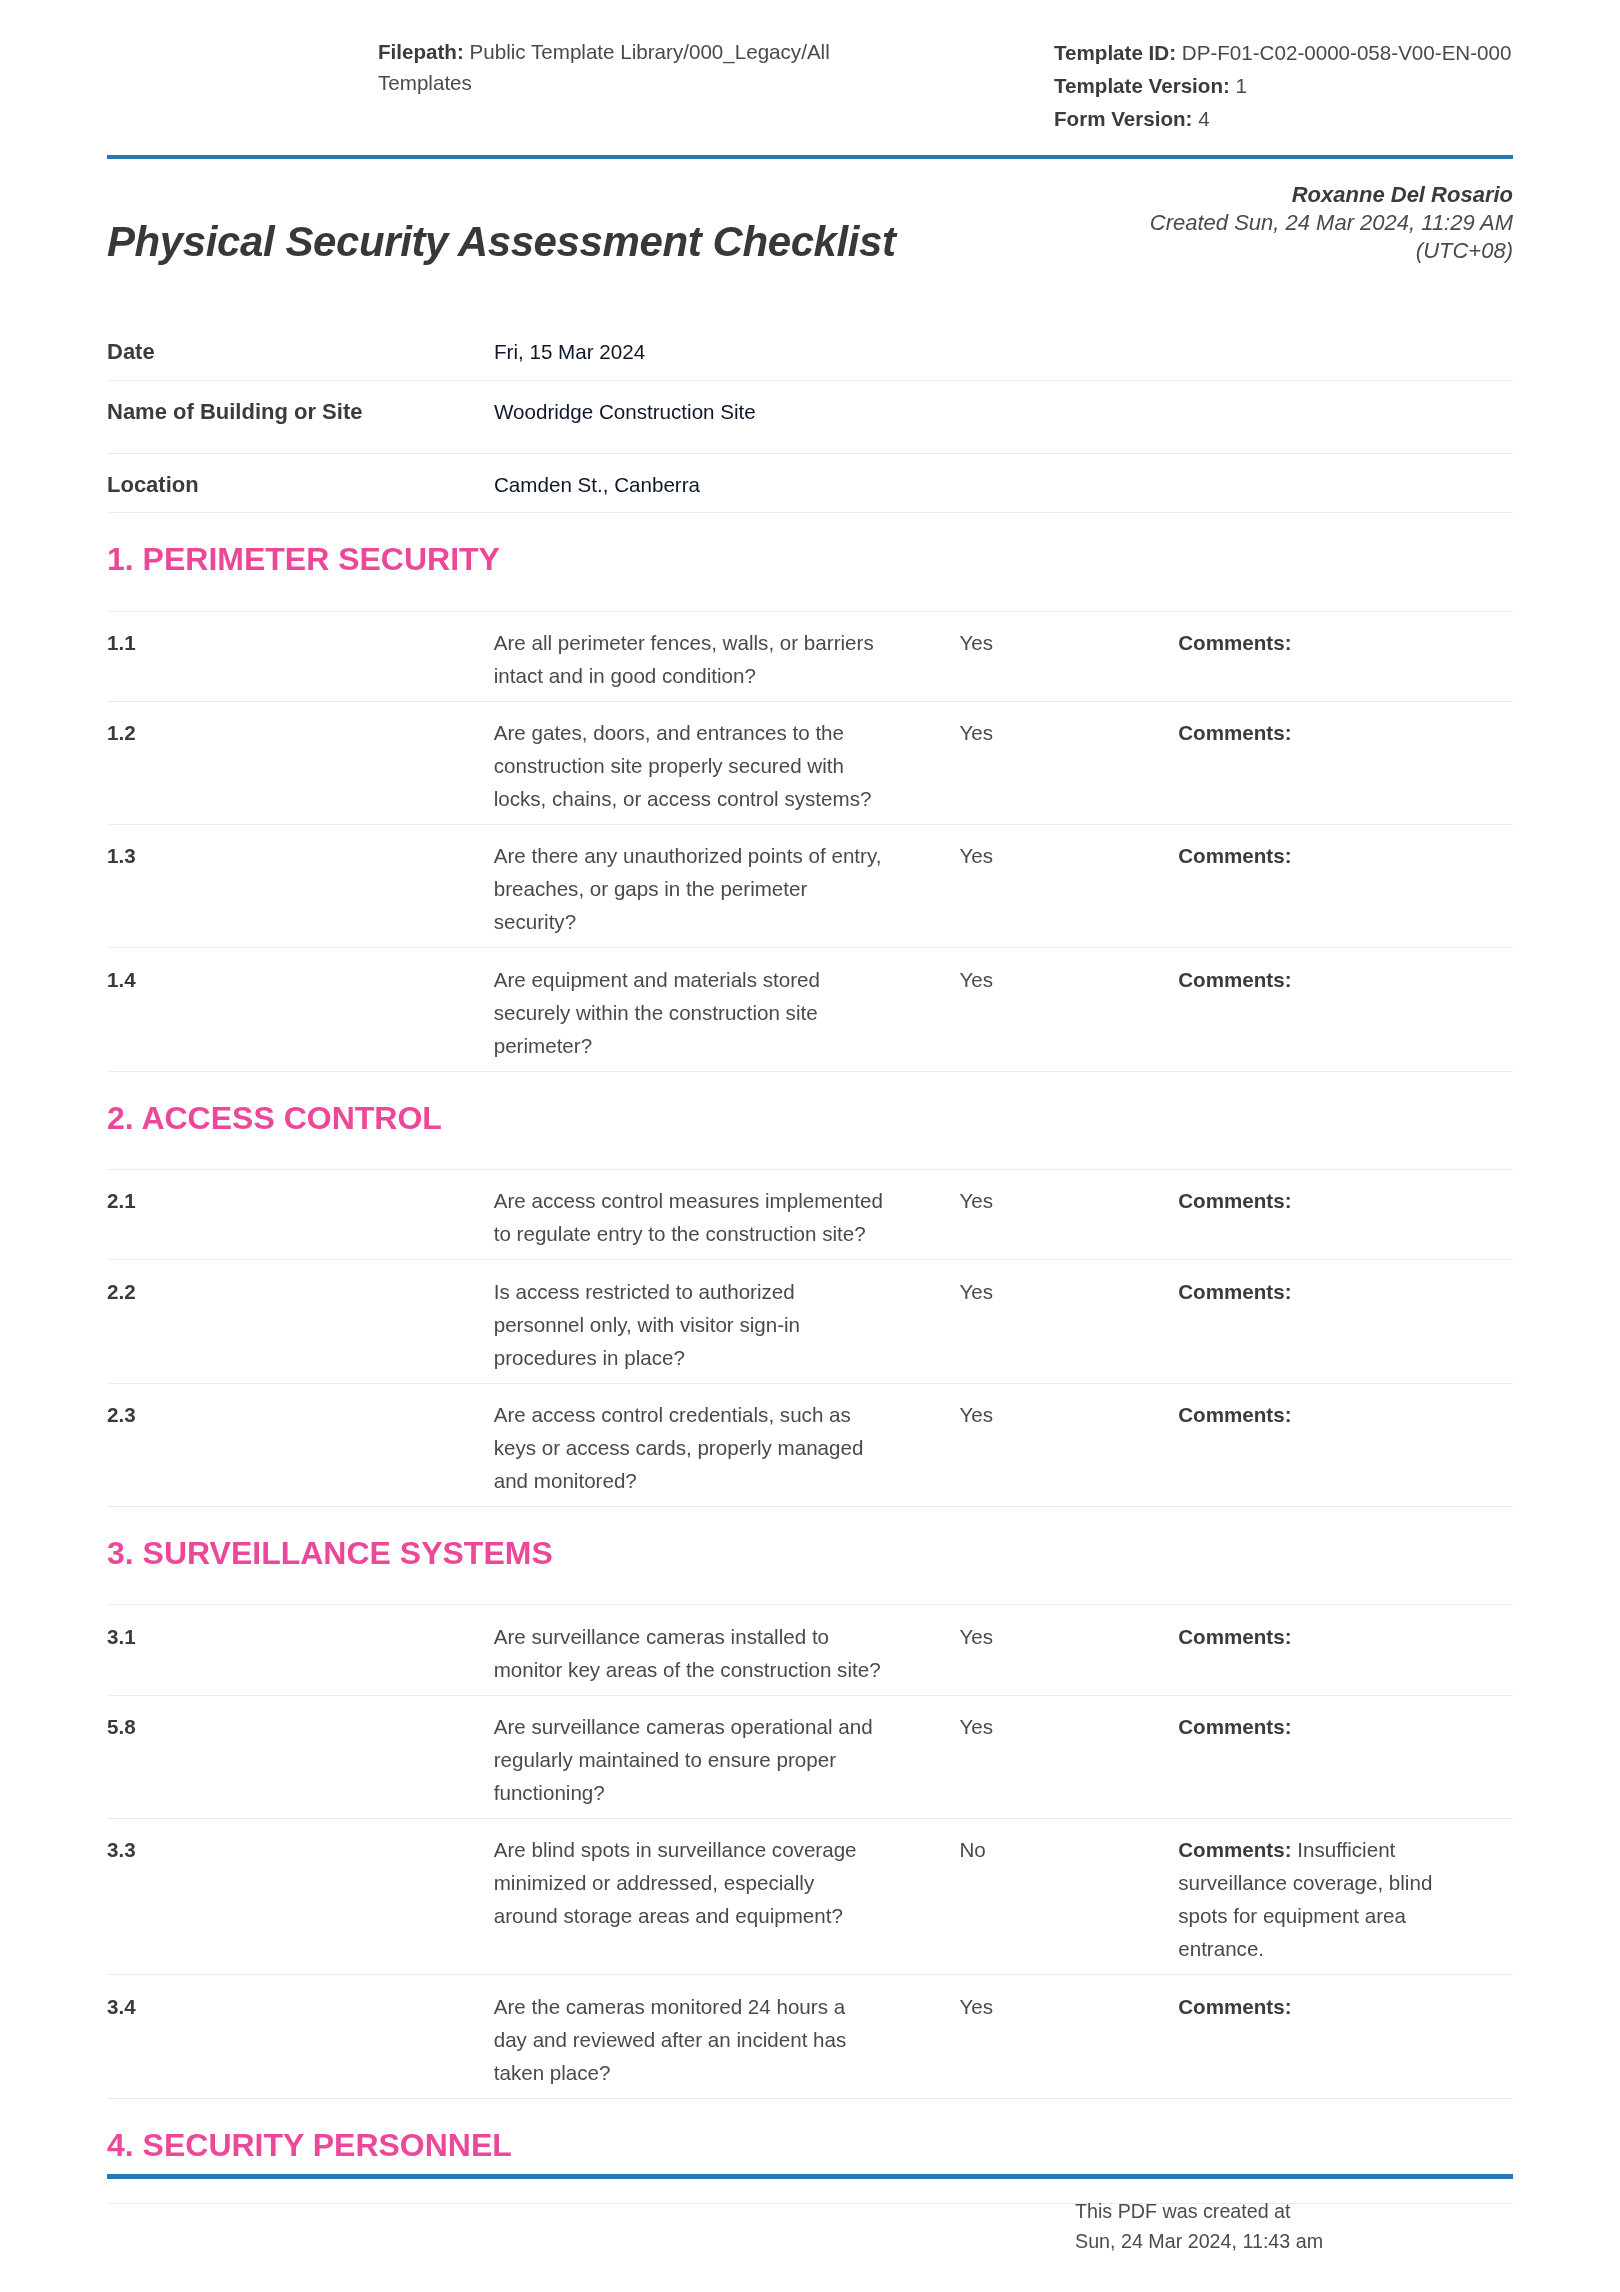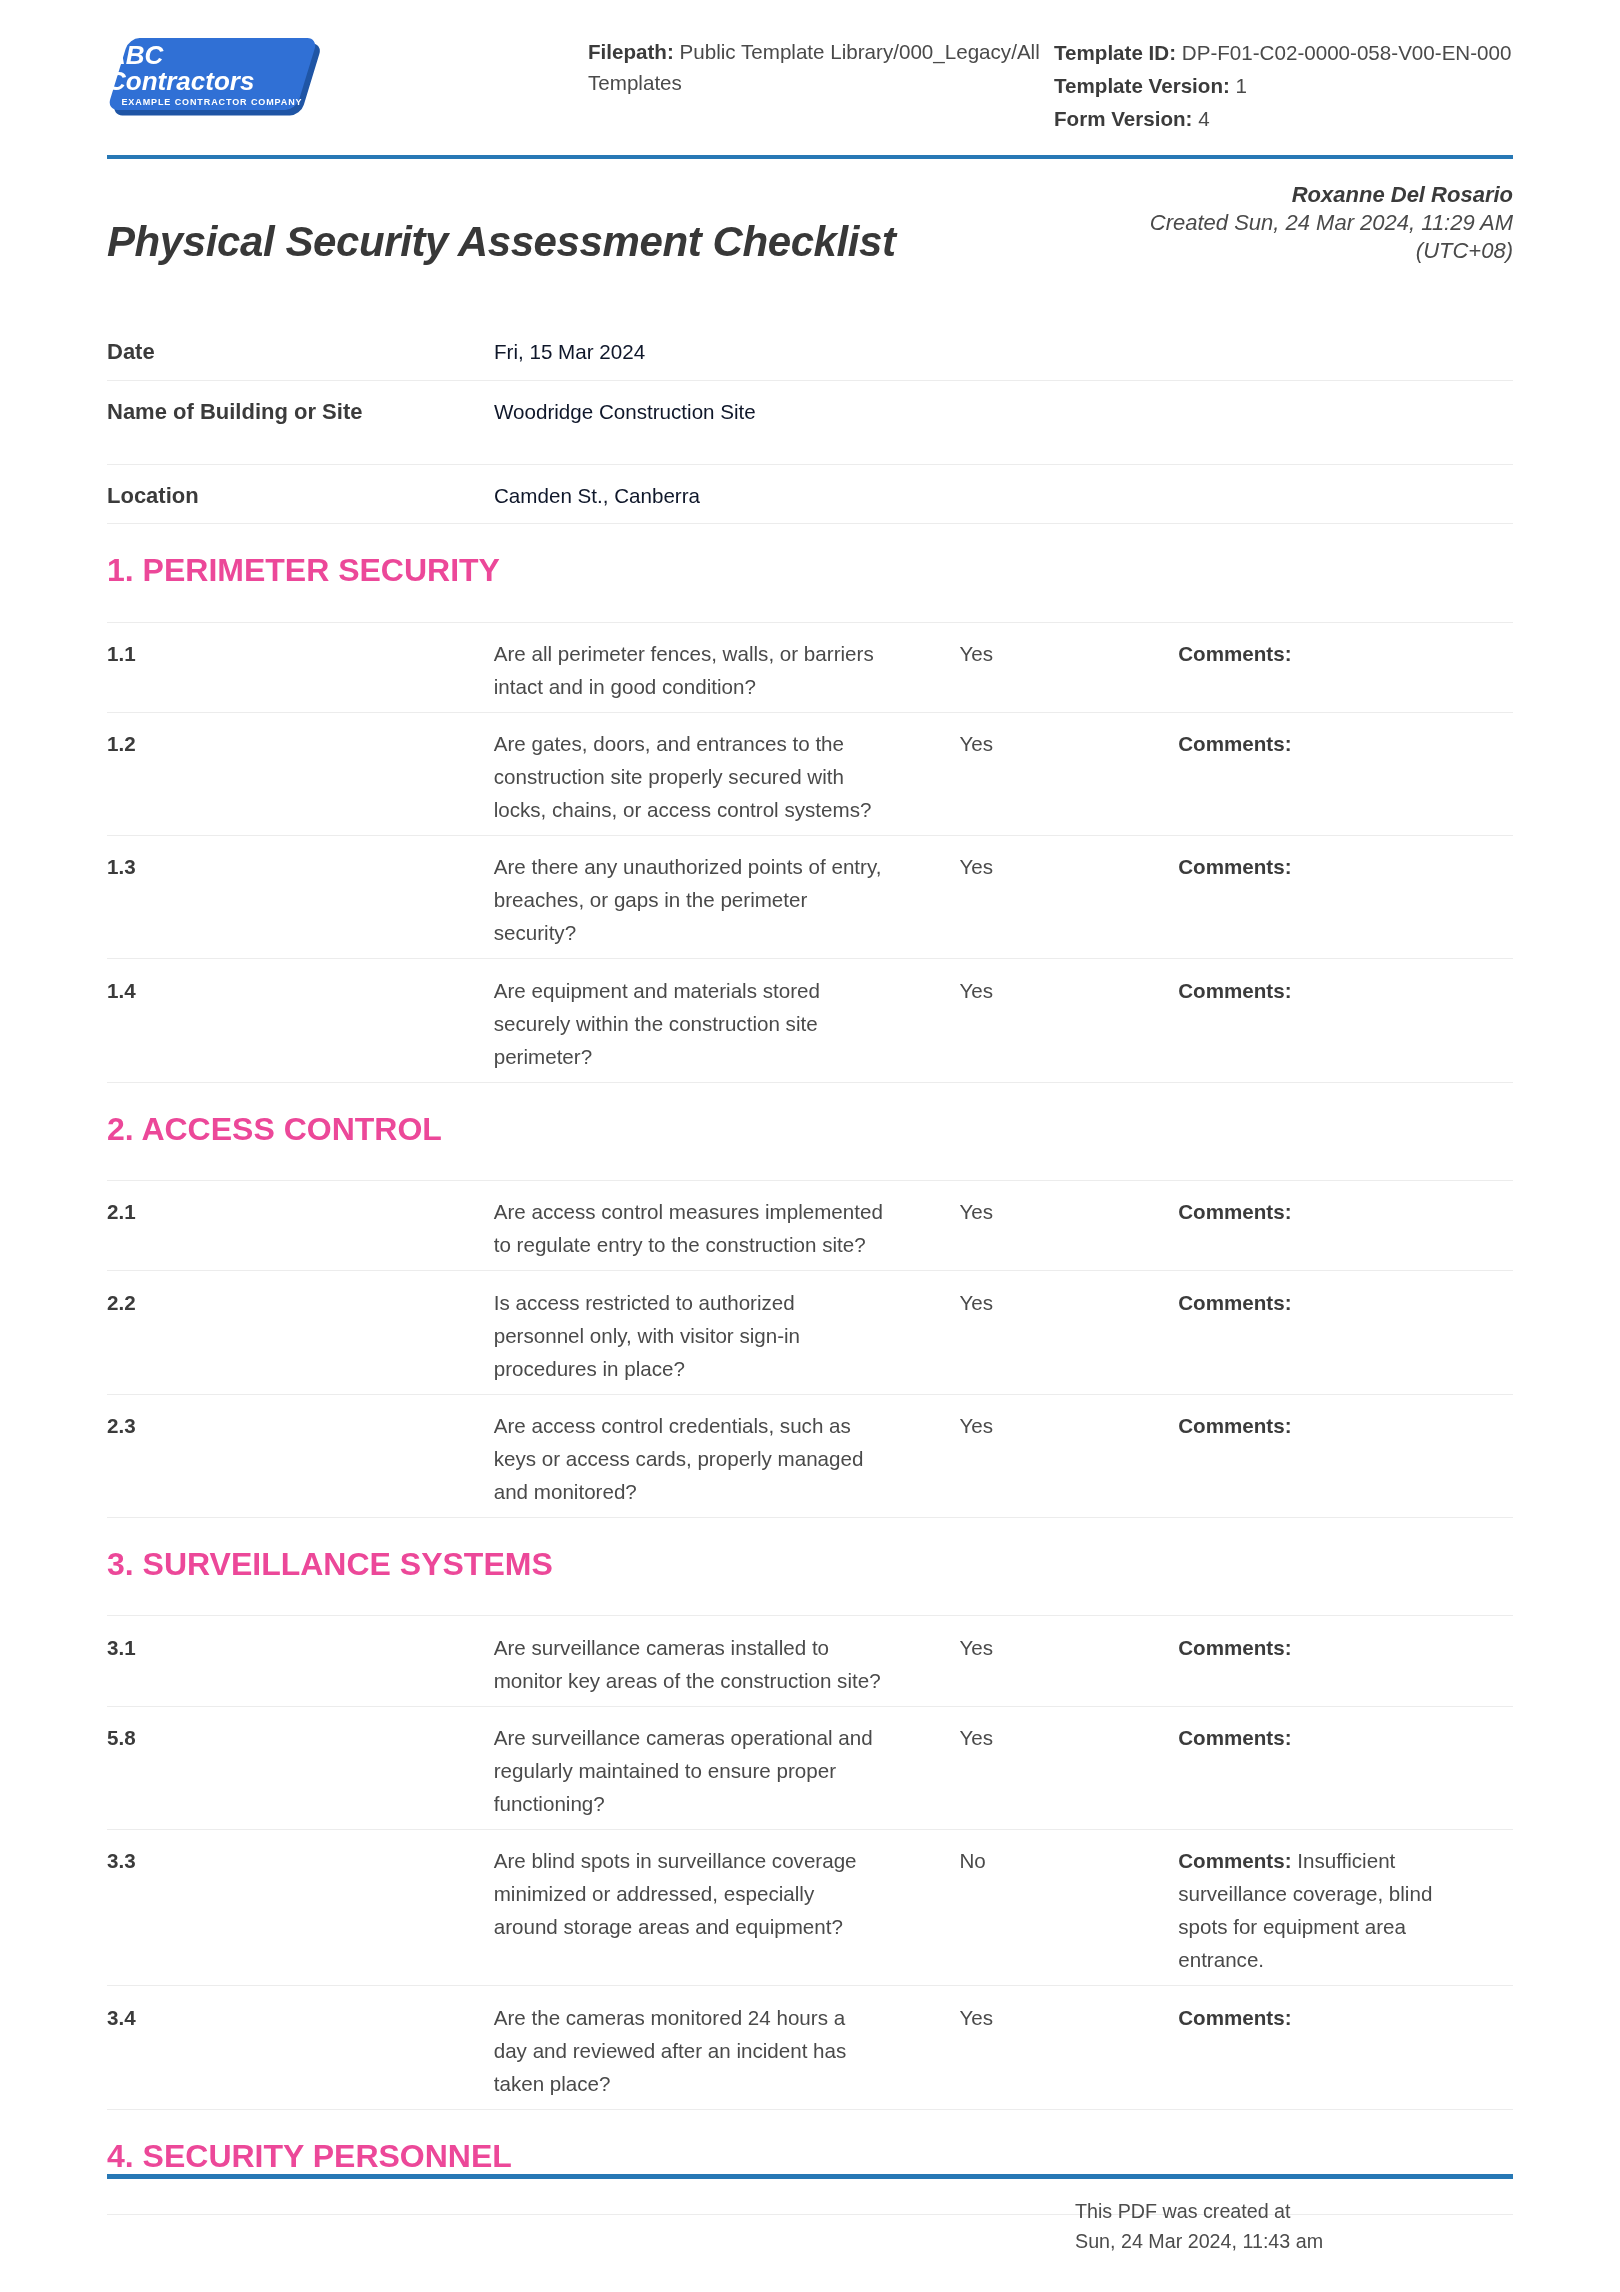--- a/index.html
+++ b/index.html
@@ -34,21 +34,21 @@
 
   
   .title-row{display:flex;justify-content:space-between;align-items:flex-end;margin-top:20px;font-style:italic;}
   .doc-title{font-size:42px;font-weight:bold;color:#383838;letter-spacing:-0.4px;line-height:1.1;}
   .creator-block{text-align:right;font-size:22px;line-height:28px;color:#4a4a4a;padding-top:1.8px;}
   .creator-name{font-weight:bold;color:#3b3b3b;}
 
   
   .info-table{margin-top:56px;}
   .mrow{display:flex;border-bottom:1.8px solid #ececec;padding:15px 0 11.6px;}
-  .mrow.tall{padding-bottom:36px;}
+  .mrow.tall{padding-bottom:25px;}
   .mlabel{width:387px;font-weight:bold;color:#3b3b3b;font-size:22px;line-height:32px;}
   .mvalue{flex:1;font-size:20.6px;line-height:32px;color:#0f172a;}
 
   
   .section-heading{font-size:32px;font-weight:bold;color:#ec4899;margin:27px 0 32px;line-height:1.2;}
   .ctable{border-top:1.8px solid #ececec;}
   .crow{display:flex;border-bottom:1.8px solid #ececec;padding:14.3px 0 9px;
     font-size:20.6px;line-height:33px;}
   .col-num{width:387px;font-weight:bold;color:#3b3b3b;box-sizing:border-box;}
   .col-q{width:466px;padding-right:76px;box-sizing:border-box;color:#4a4a4a;}
@@ -61,27 +61,20 @@
   .footer-left{position:absolute;left:594px;top:2196px;font-size:19.7px;line-height:30px;color:#4c4c4c;}
   .footer-right{position:absolute;left:1075px;top:2196px;font-size:19.7px;line-height:30px;color:#4c4c4c;}
 </style>
 </head>
 <body>
 
 <div class="page">
   <div class="content">
 
     <div class="header-row">
-      <div class="logo">
-        <div class="logo-shape"></div>
-        <div class="logo-text">
-          <div class="logo-title">ABC Contractors</div>
-          <div class="logo-subtitle">EXAMPLE CONTRACTOR COMPANY</div>
-        </div>
-      </div>
 
       <div class="filepath-block">
         <span class="blabel">Filepath:</span>
         <span>Public Template Library/000_Legacy/All Templates</span>
       </div>
 
       <div class="meta-block">
         <div class="meta-line">
           <span class="blabel">Template ID:</span>
           <span>DP-F01-C02-0000-058-V00-EN-000</span>

